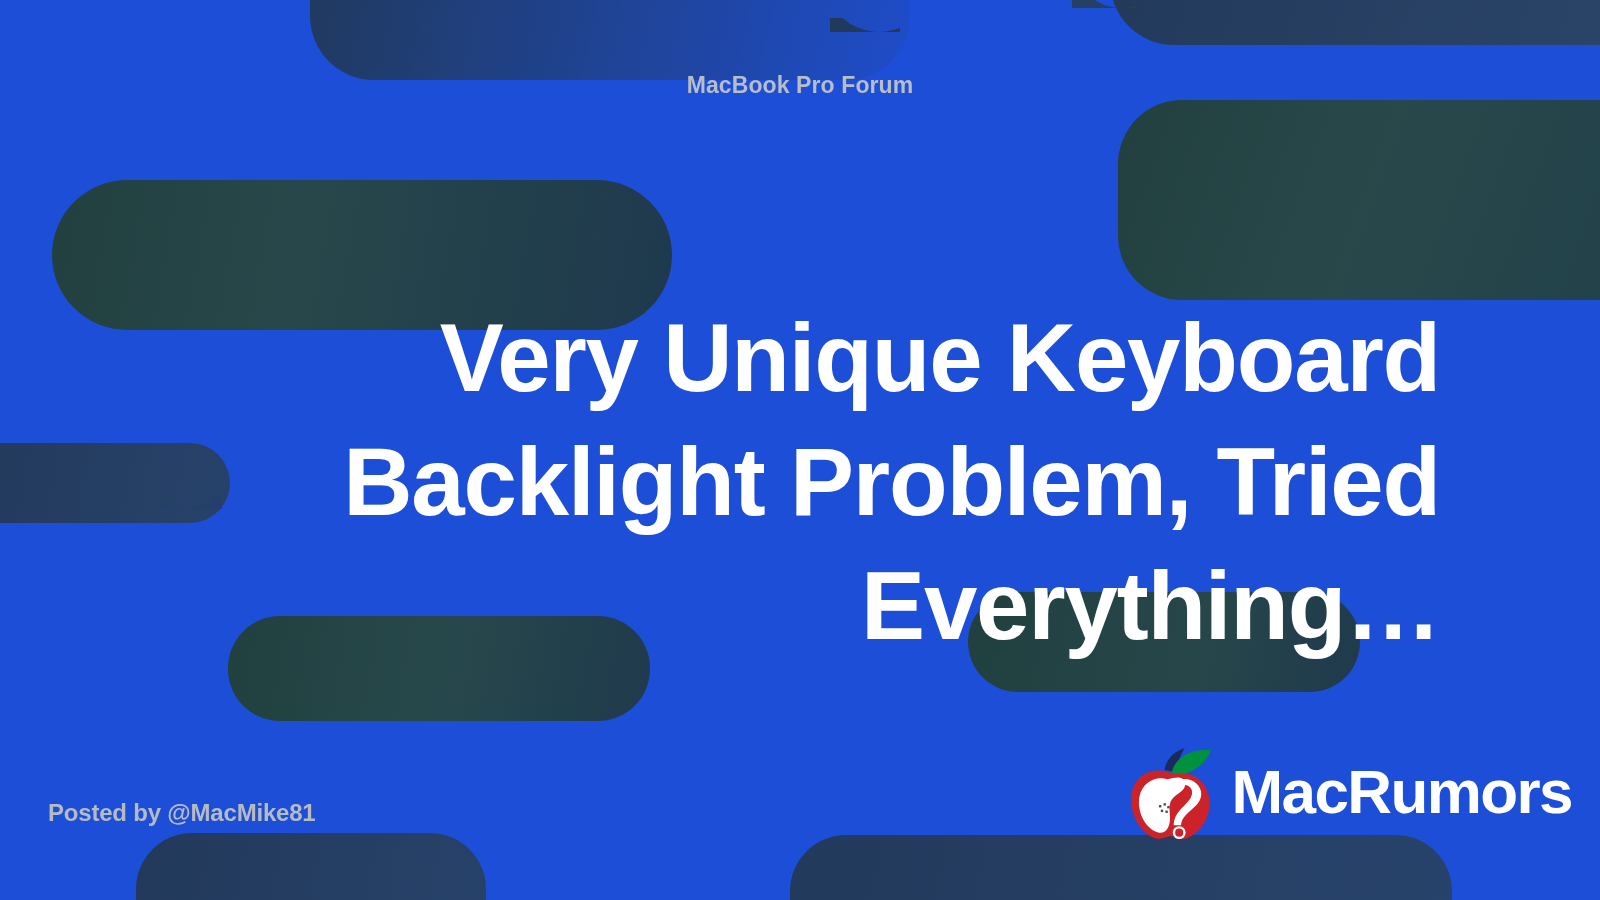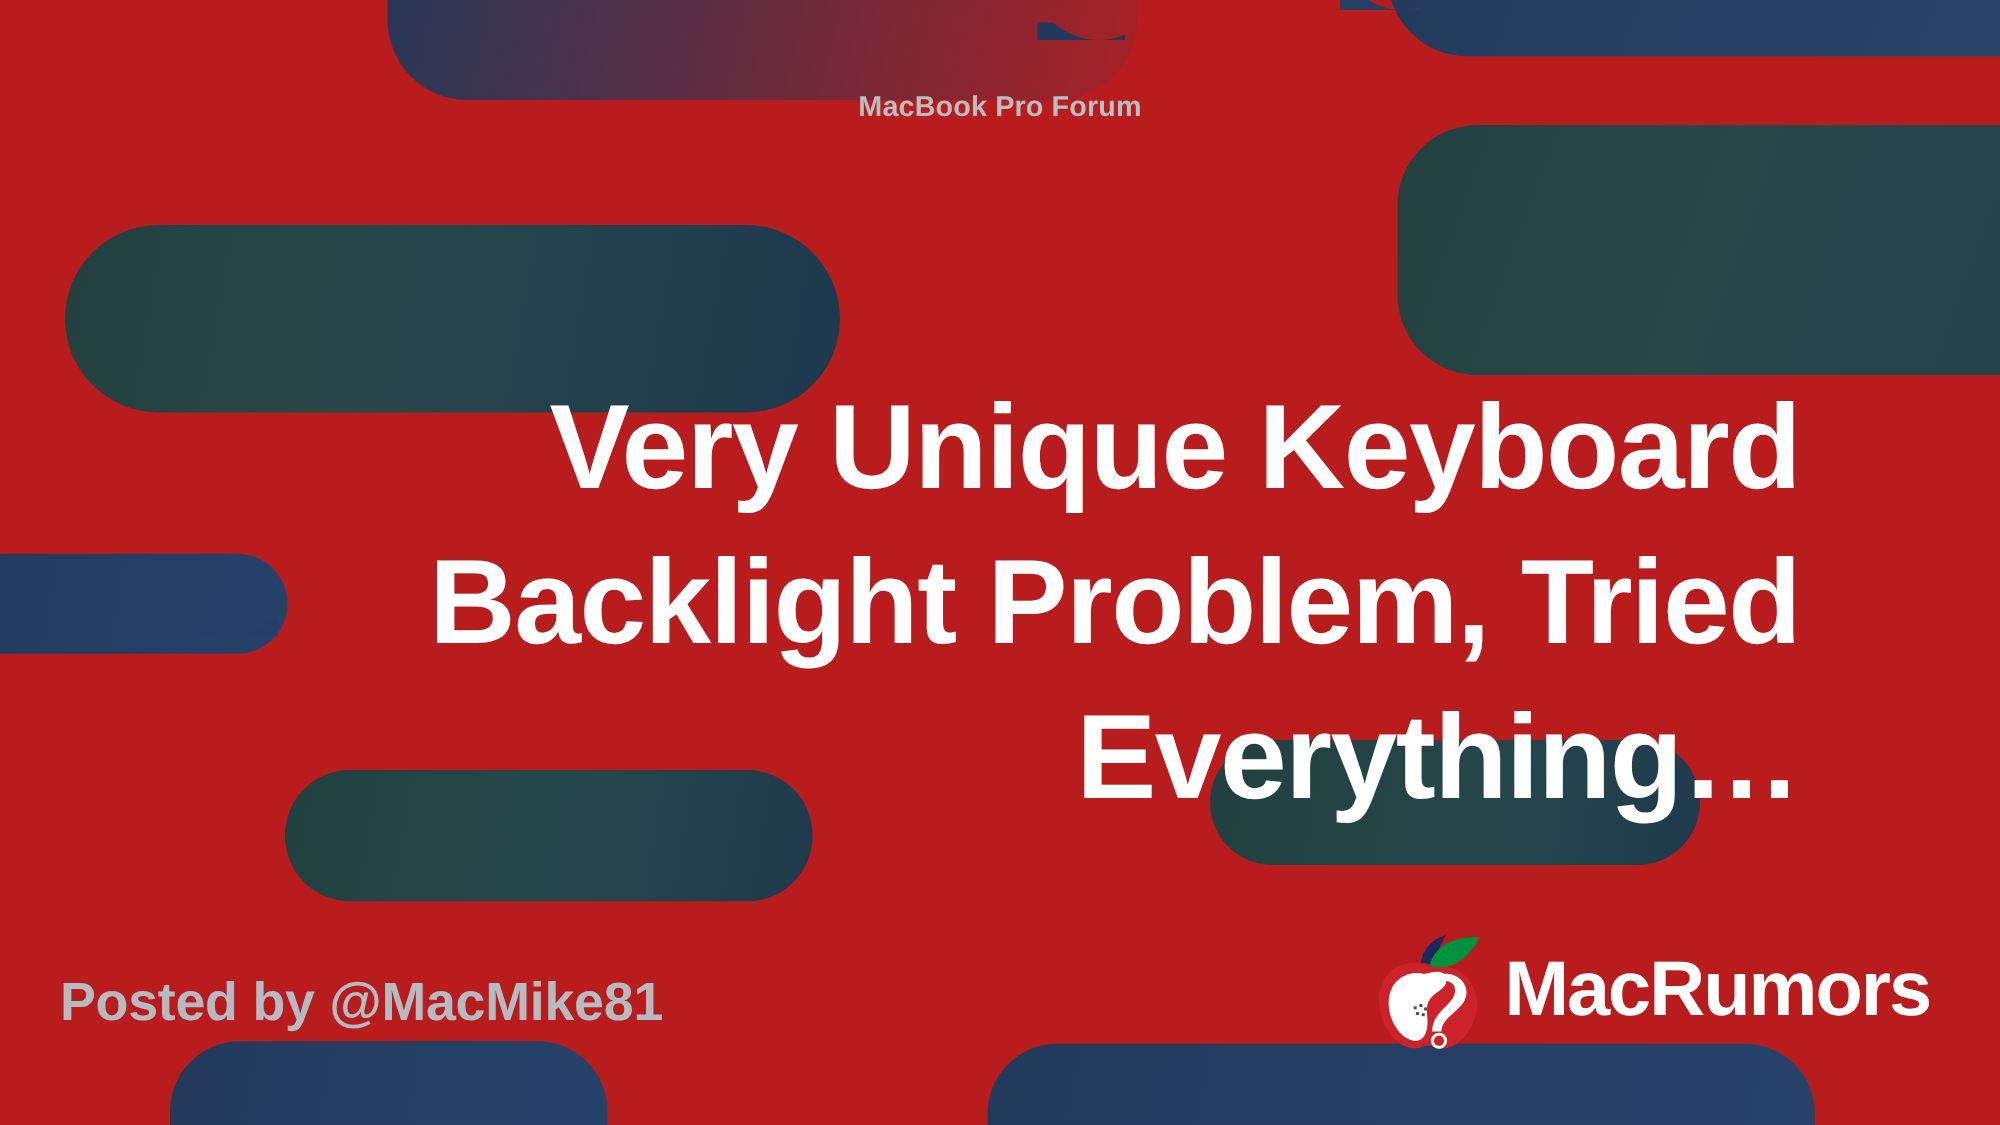--- a/index.html
+++ b/index.html
@@ -8,21 +8,21 @@
     padding: 0;
     background: #0f1f33;
   }
   * { box-sizing: border-box; }
 
   .card {
     position: relative;
     width: 1600px;
     height: 900px;
     overflow: hidden;
-    background: #b91c1c;
+    background: #1d4ed8;
     font-family: "Liberation Sans", "DejaVu Sans", sans-serif;
     -webkit-font-smoothing: antialiased;
   }
 
   
   .bubbles {
     position: absolute;
     inset: 0;
     pointer-events: none;
   }
@@ -83,29 +83,29 @@
     font-weight: 700;
     letter-spacing: -1.2px;
     word-break: break-word;
   }
 
   
   .posted-by {
     position: absolute;
     left: 48px;
     bottom: 73px;
-    font-size: 43px;
+    font-size: 24px;
     font-weight: 700;
     color: #b6bbc1;
     letter-spacing: -0.2px;
   }
 
   .brand {
     position: absolute;
-    right: 56px;
+    right: 28px;
     bottom: 58px;
     display: flex;
     align-items: center;
     gap: 16px;
   }
   .brand .mark {
     width: 92px;
     height: 96px;
     display: block;
   }

